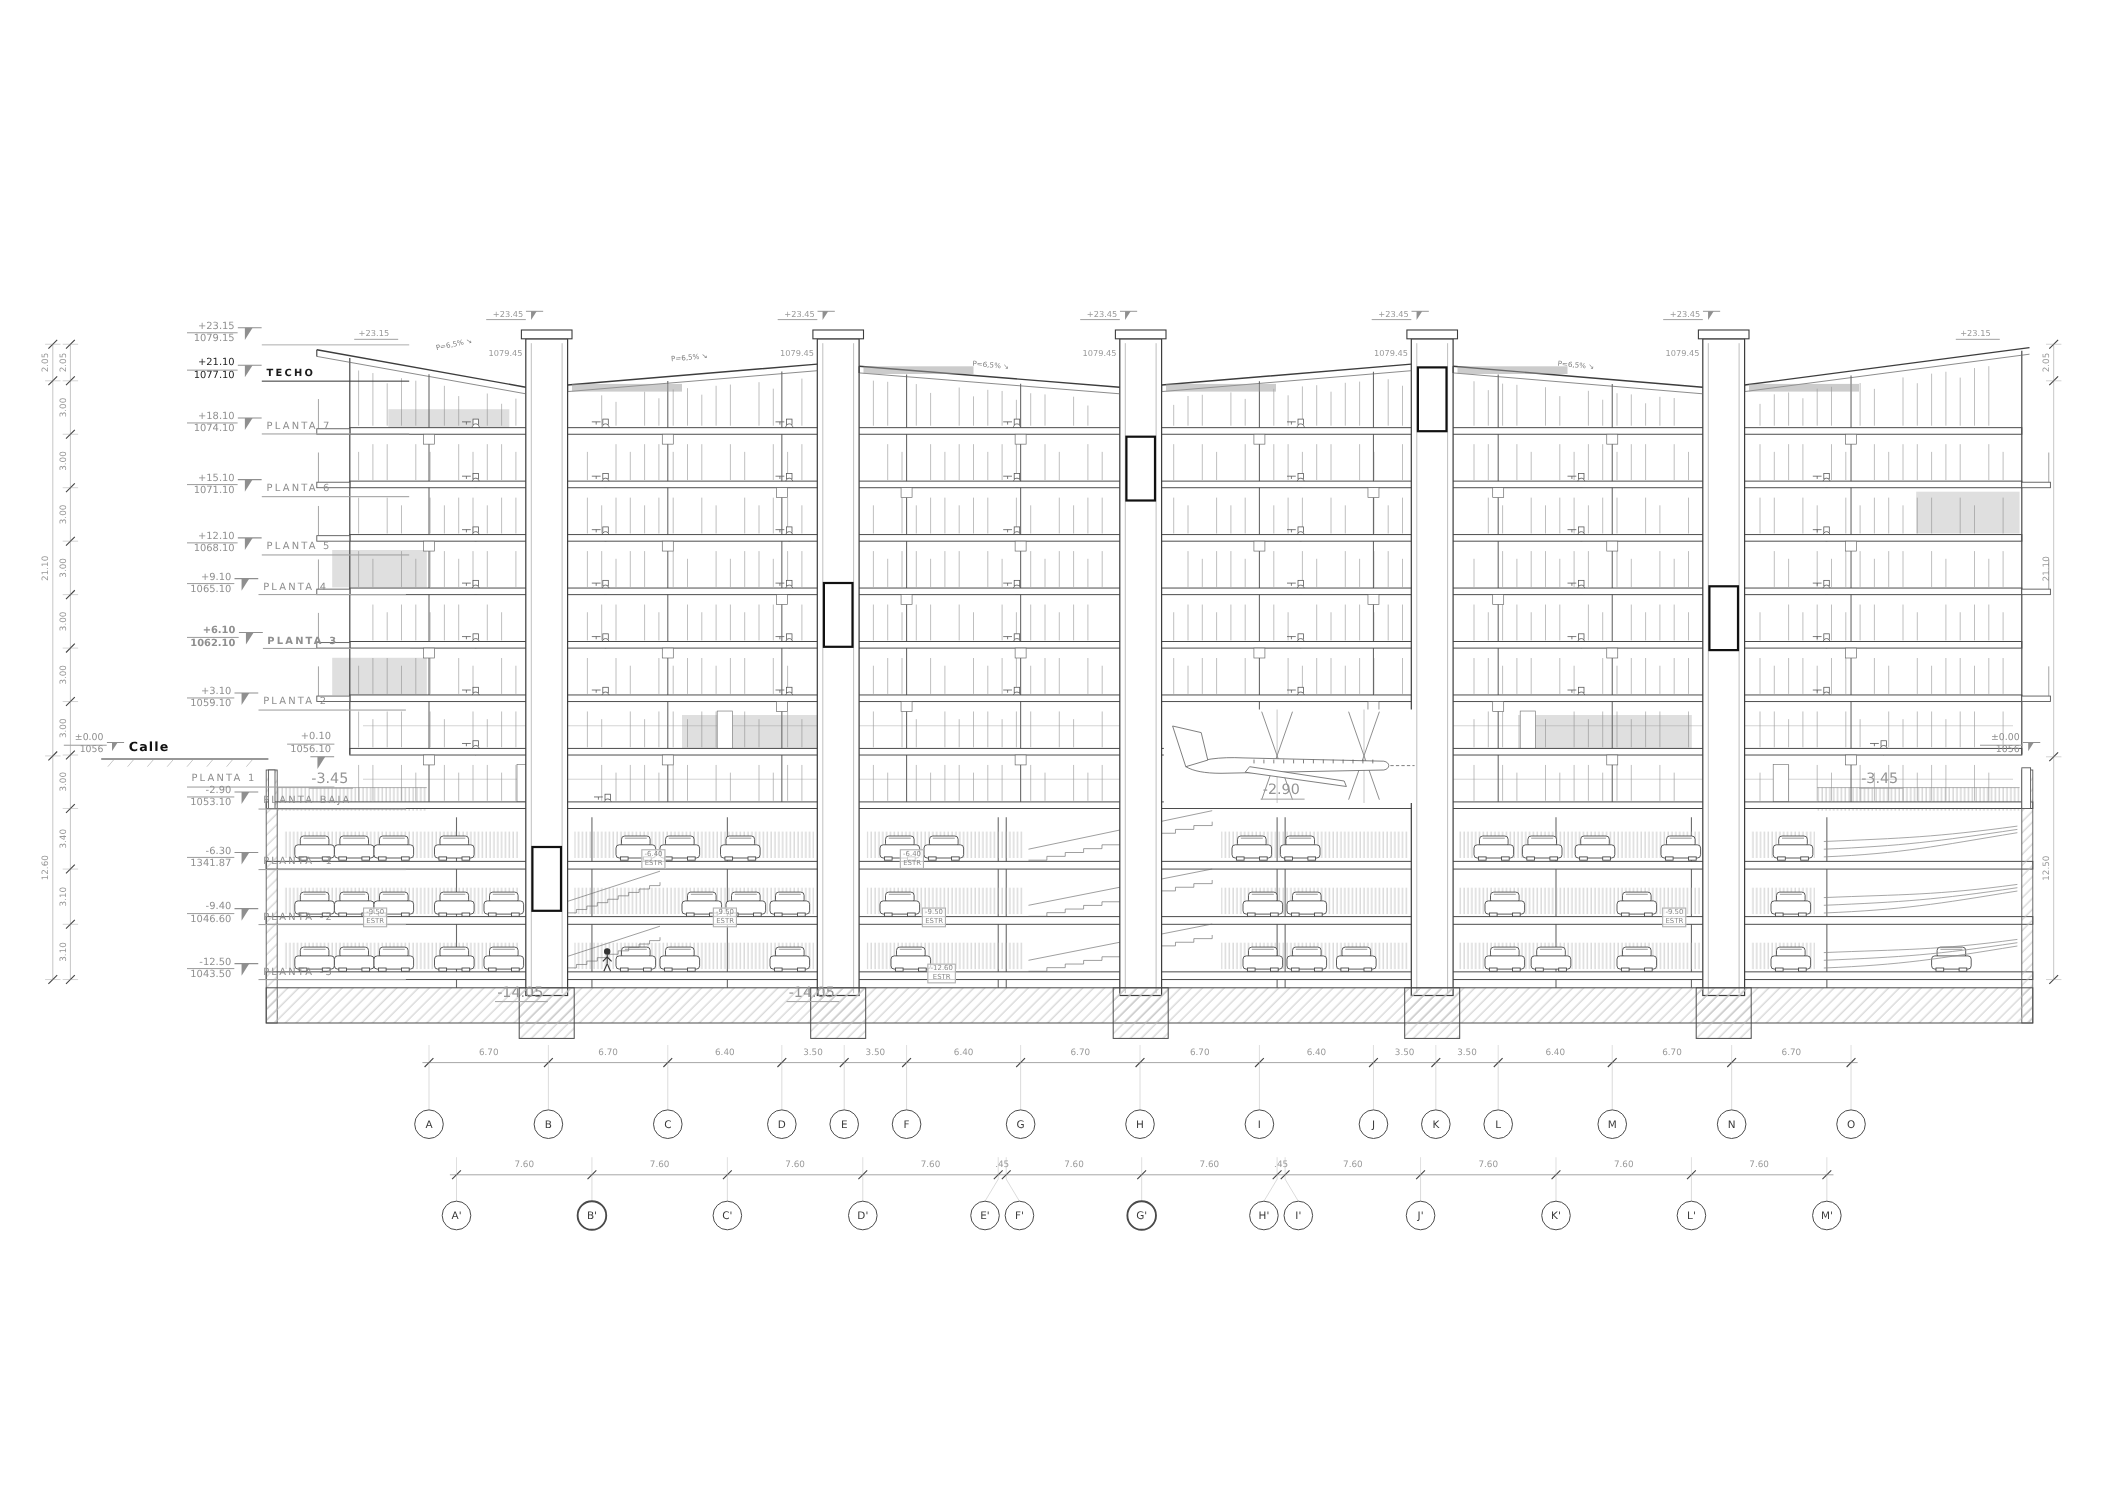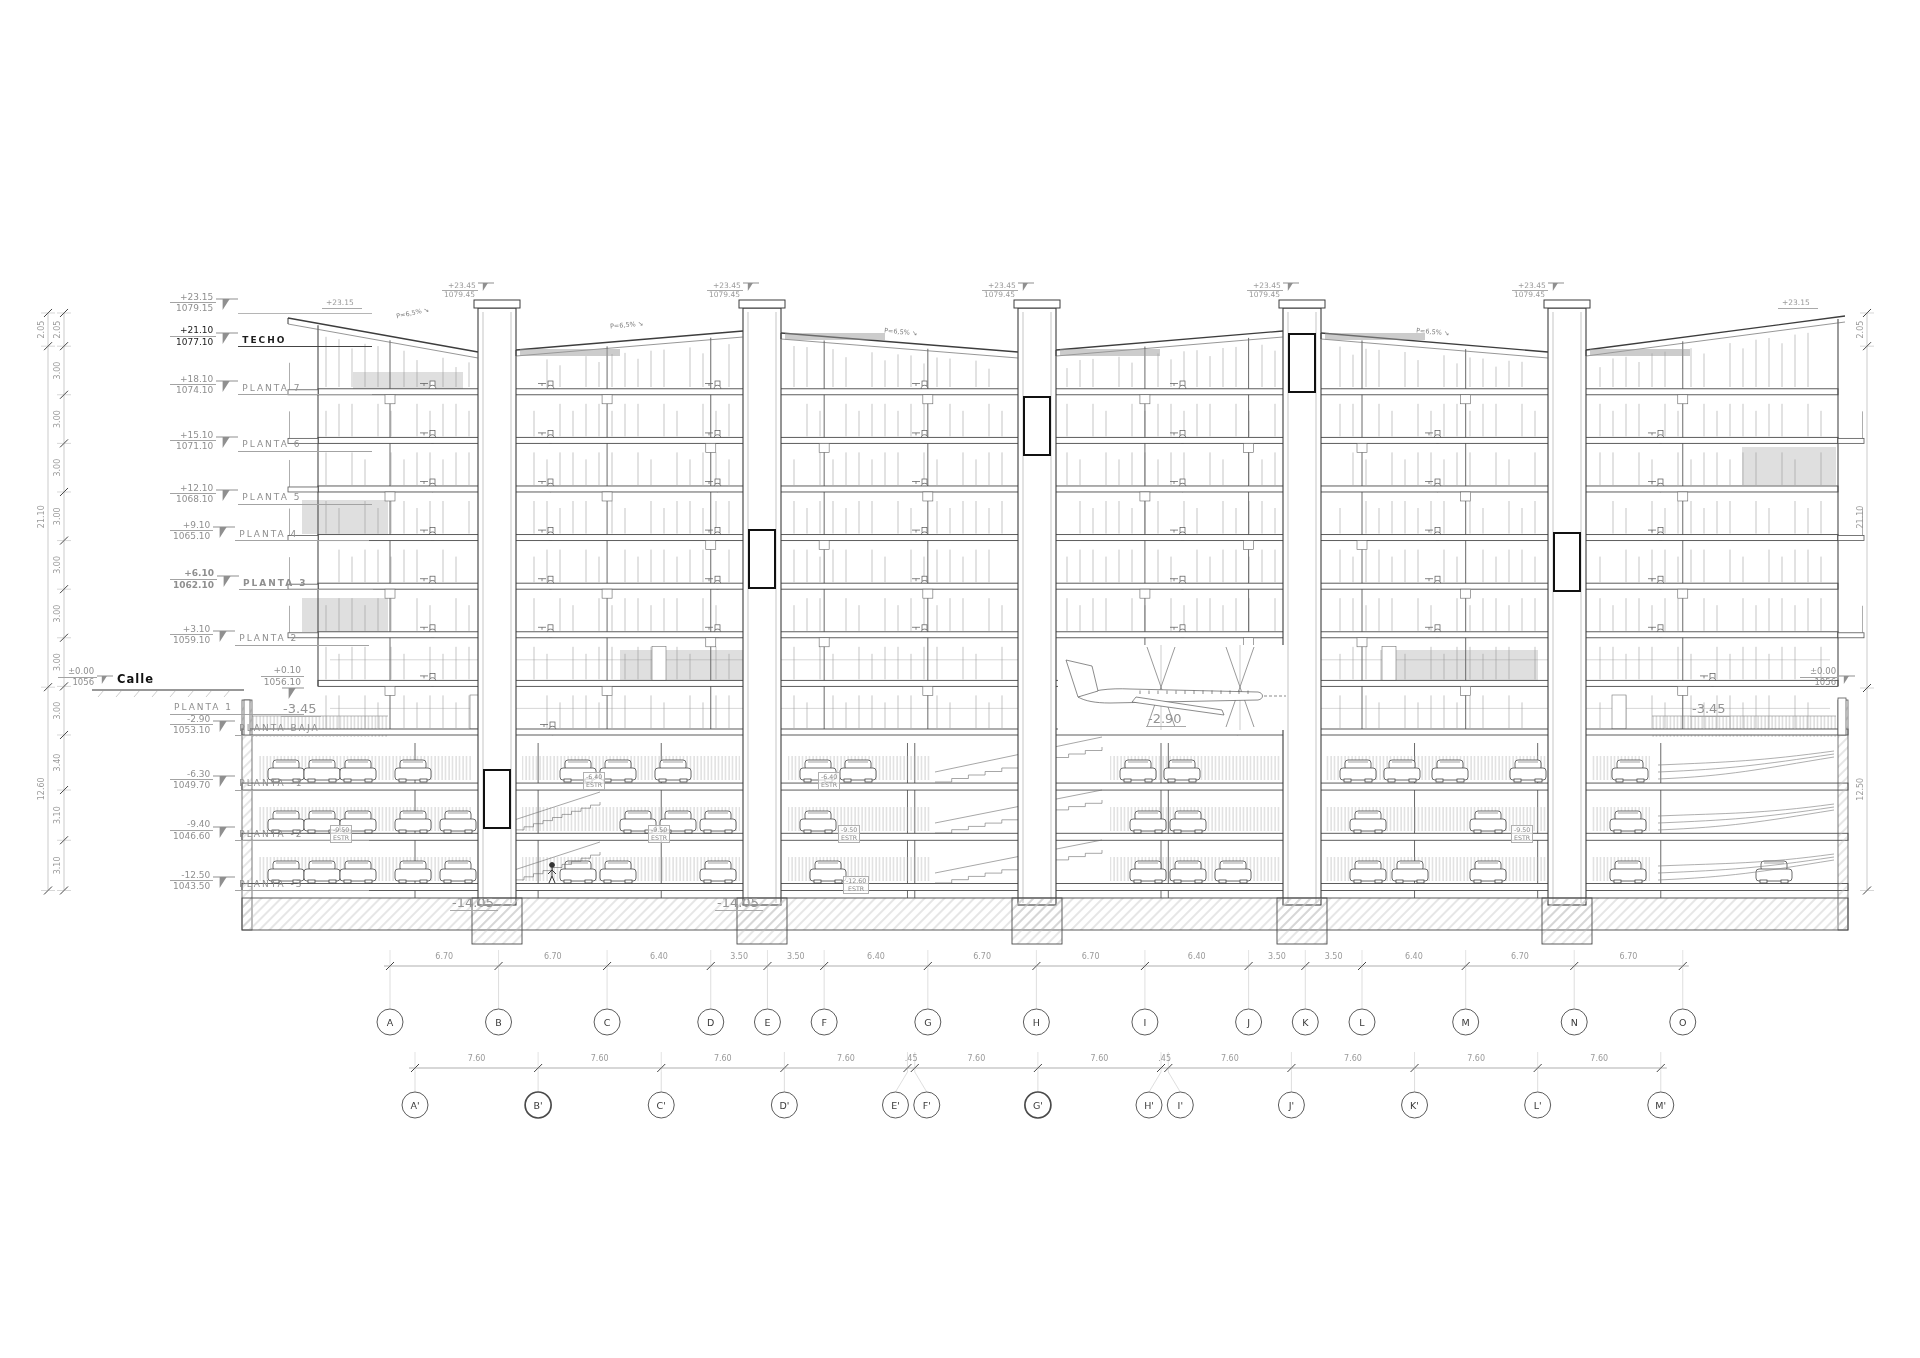--- a/index.html
+++ b/index.html
@@ -12,21 +12,21 @@
   .lvl .elev{padding:0 3px 0 10px;border-bottom:1px solid #a3a3a3;}
   .lvl .alt{padding:0 3px;}
   .lvl .fname{width:130px;border-bottom:1px solid #a3a3a3;letter-spacing:2px;padding:0 0 1px 4px;}
   .lvl.bold{color:#1c1c1c;}
   .lvl.bold .fname{font-weight:bold;border-bottom:1.3px solid #444;}
   .lvl.street .fname{width:auto;min-width:54px;font-weight:bold;color:#111;font-size:11.5px;letter-spacing:1px;border-bottom:none;}
   .lvl.street .elev,.lvl.street .alt{font-size:8.5px;}
   .lvl.noname .fname{border-bottom:1px solid #b5b5b5;}
   .rmark{position:absolute;display:flex;align-items:flex-start;color:#9a9a9a;font-size:7.5px;line-height:1.1;white-space:nowrap;}
   .rmark .elev{padding:0 2px 0 6px;border-bottom:0.8px solid #a9a9a9;}
-  .rmark .alt{padding:0 2px;}
+  .rmark .alt{padding:0 2px;margin-top:27px;}
   .eave{position:absolute;color:#9a9a9a;font-size:7.5px;border-bottom:0.8px solid #a9a9a9;padding:0 8px 1px 4px;white-space:nowrap;}
   .ann{position:absolute;color:#949494;font-size:13px;white-space:nowrap;line-height:1;}
   .ann.u{border-bottom:0.8px solid #a9a9a9;padding:0 4px 1px 2px;}
   .slope{position:absolute;color:#7d7d7d;font-size:6.5px;white-space:nowrap;line-height:1;}
   .slope .arr{display:inline-block;margin-left:2px;}
   .estr{position:absolute;color:#8b8b8b;font-size:6.3px;line-height:1.25;border:0.8px solid #b0b0b0;padding:0 2px;text-align:center;background:rgba(255,255,255,.7);}
 </style>
 </head>
 <body>
 
@@ -1835,21 +1835,21 @@
         </div>
         <span><svg width="22" height="13" viewBox="0 0 22 13">
             <line x1="0" y1="1" x2="22" y2="1" stroke="#8f8f8f" stroke-width="1"></line>
             <polygon points="6.6,1 13.64,1 6.6,12" fill="#8f8f8f"></polygon>
           </svg></span>
         <div class="fname">PLANTA BAJA</div>
       </div>
       <div class="lvl" style="left: 170px; top: 769.06px;">
         <div class="frac">
           <div class="elev">-6.30</div>
-          <div class="alt">1049.70</div>
+          <div class="alt">1341.87</div>
         </div>
         <span><svg width="22" height="13" viewBox="0 0 22 13">
             <line x1="0" y1="1" x2="22" y2="1" stroke="#8f8f8f" stroke-width="1"></line>
             <polygon points="6.6,1 13.64,1 6.6,12" fill="#8f8f8f"></polygon>
           </svg></span>
         <div class="fname">PLANTA -1</div>
       </div>
       <div class="lvl" style="left: 170px; top: 819.28px;">
         <div class="frac">
           <div class="elev">-9.40</div>

